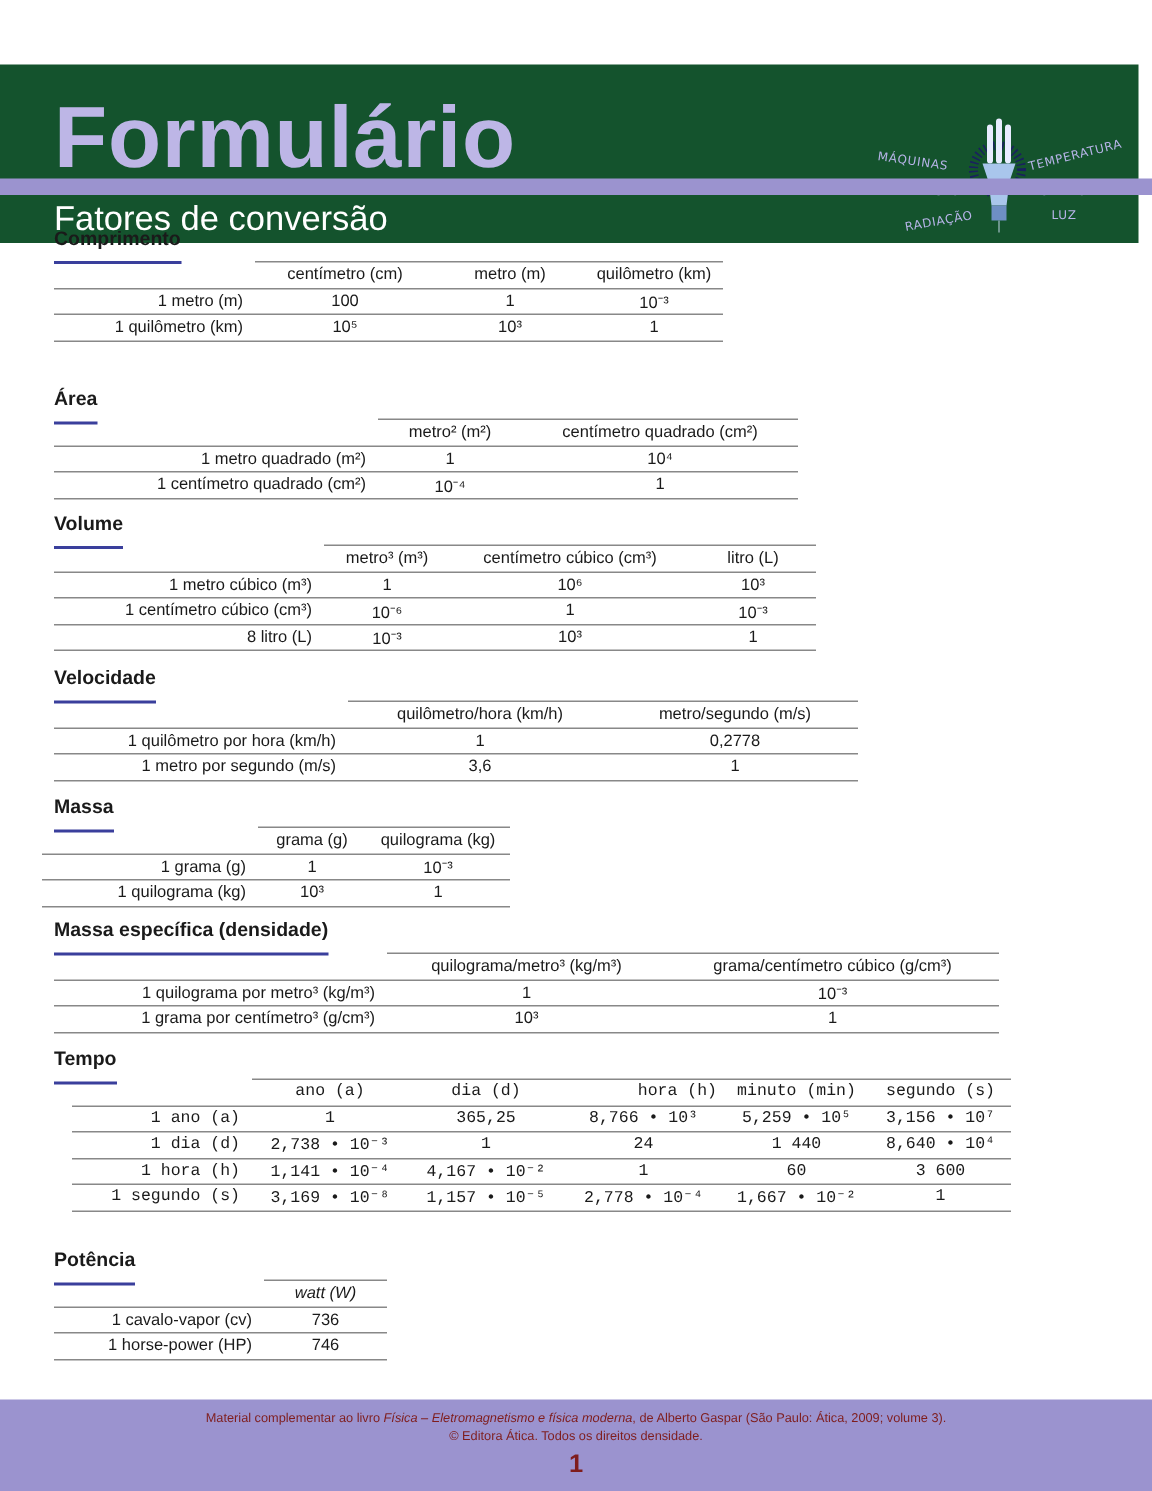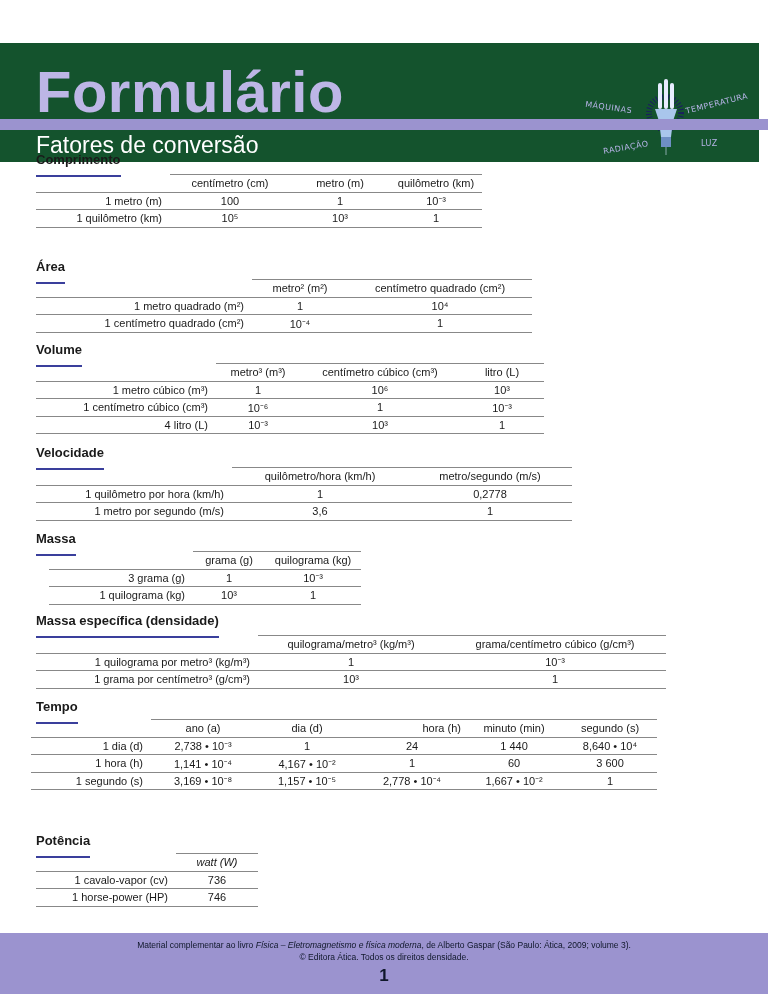--- a/index.html
+++ b/index.html
@@ -16,21 +16,21 @@
 
   table { position:absolute; border-collapse:collapse; font-size:11px; }
   td, th { font-weight:normal; height:17.5px; padding:0 4px; white-space:nowrap; }
   th.lab, td.lab { text-align:right; padding-right:8px; }
   td.v, th.v { text-align:center; }
   tr.hr th.v { border-top:1px solid #888; }
   tr.body td { border-top:1px solid #888; }
   tr.body:last-child td { border-bottom:1px solid #888; }
   tr.hr th.lab { border-top:none; }
 
-  .footer { position:absolute; left:0; top:933px; width:768px; height:61px; background:#9b93cf; text-align:center; color:#0f172a; }
+  .footer { position:absolute; left:0; top:933px; width:768px; height:61px; background:#9b93cf; text-align:center; color:#7f1d1d; }
   .footer .l1 { font-size:8.5px; margin-top:6px; line-height:12px; }
   .footer .l2 { font-size:8.5px; line-height:12px; }
   .footer .pg { font-size:17px; font-weight:bold; line-height:22px; margin-top:2px; }
 </style>
 </head>
 <body>
 
 <div class="header">
   <div class="title">Formulário</div>
   <div class="subtitle">Fatores de conversão</div>
@@ -120,21 +120,21 @@
     <td class="v">10⁶</td>
     <td class="v">10³</td>
   </tr>
   <tr class="body">
     <td class="lab">1 centímetro cúbico (cm³)</td>
     <td class="v">10⁻⁶</td>
     <td class="v">1</td>
     <td class="v">10⁻³</td>
   </tr>
   <tr class="body">
-    <td class="lab">4 litro (L)</td>
+    <td class="lab">8 litro (L)</td>
     <td class="v">10⁻³</td>
     <td class="v">10³</td>
     <td class="v">1</td>
   </tr>
 </tbody>
   </table>
 
 <div class="sec" style="top:443px;">
   <span class="sec-title">Velocidade</span>
 </div>
@@ -154,29 +154,29 @@
     <td class="lab">1 metro por segundo (m/s)</td>
     <td class="v">3,6</td>
     <td class="v">1</td>
   </tr>
 </tbody>
   </table>
 
 <div class="sec" style="top:529px;">
   <span class="sec-title">Massa</span>
 </div>
-<table style="left:49px;top:551px;">
+<table style="left:28px;top:551px;">
   <tbody>
       <tr class="hr">
     <th class="lab" style="width:144px;"></th>
     <th class="v" style="width:72px;">grama (g)</th>
     <th class="v" style="width:96px;">quilograma (kg)</th>
   </tr>
   <tr class="body">
-    <td class="lab">3 grama (g)</td>
+    <td class="lab">1 grama (g)</td>
     <td class="v">1</td>
     <td class="v">10⁻³</td>
   </tr>
   <tr class="body">
     <td class="lab">1 quilograma (kg)</td>
     <td class="v">10³</td>
     <td class="v">1</td>
   </tr>
 </tbody>
   </table>
@@ -200,31 +200,39 @@
     <td class="lab">1 grama por centímetro³ (g/cm³)</td>
     <td class="v">10³</td>
     <td class="v">1</td>
   </tr>
 </tbody>
   </table>
 
 <div class="sec" style="top:697px;">
   <span class="sec-title">Tempo</span>
 </div>
-<table style="left:31px;top:719px;">
+<table style="left:48px;top:719px;font-family:Liberation Mono, monospace;">
   <tbody>
       <tr class="hr">
     <th class="lab" style="width:120px;"></th>
     <th class="v" style="width:104px;">ano (a)</th>
     <th class="v" style="width:104px;">dia (d)</th>
     <th class="v" style="width:106px;text-align:right;">hora (h)</th>
     <th class="v" style="width:98px;">minuto (min)</th>
     <th class="v" style="width:94px;">segundo (s)</th>
   </tr>
   <tr class="body">
+    <td class="lab">1 ano (a)</td>
+    <td class="v">1</td>
+    <td class="v">365,25</td>
+    <td class="v">8,766 • 10³</td>
+    <td class="v">5,259 • 10⁵</td>
+    <td class="v">3,156 • 10⁷</td>
+  </tr>
+  <tr class="body">
     <td class="lab">1 dia (d)</td>
     <td class="v">2,738 • 10⁻³</td>
     <td class="v">1</td>
     <td class="v">24</td>
     <td class="v">1 440</td>
     <td class="v">8,640 • 10⁴</td>
   </tr>
   <tr class="body">
     <td class="lab">1 hora (h)</td>
     <td class="v">1,141 • 10⁻⁴</td>

